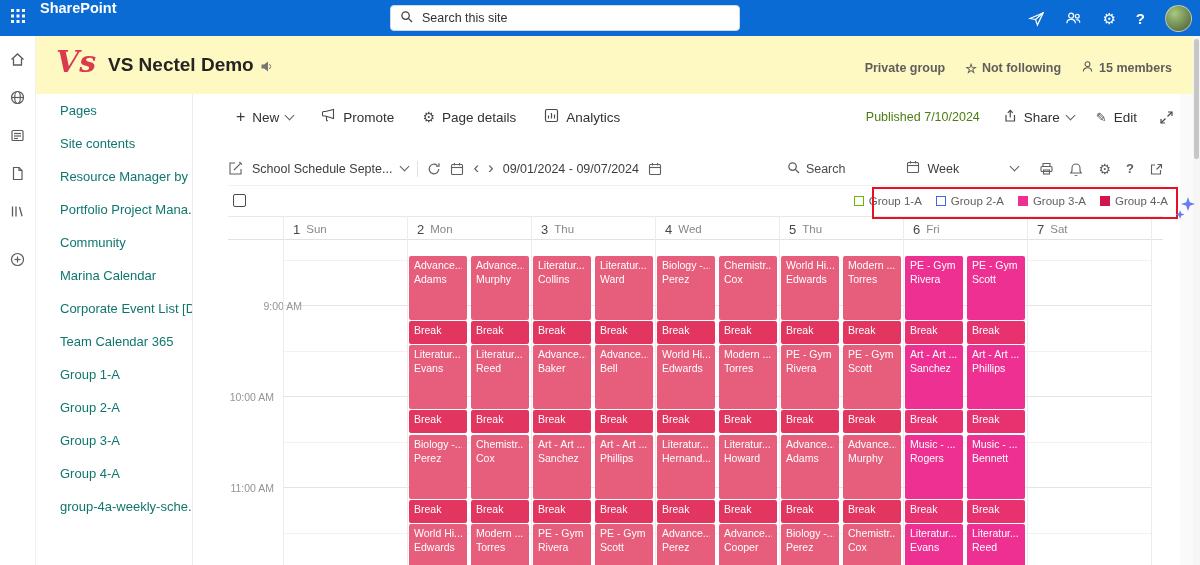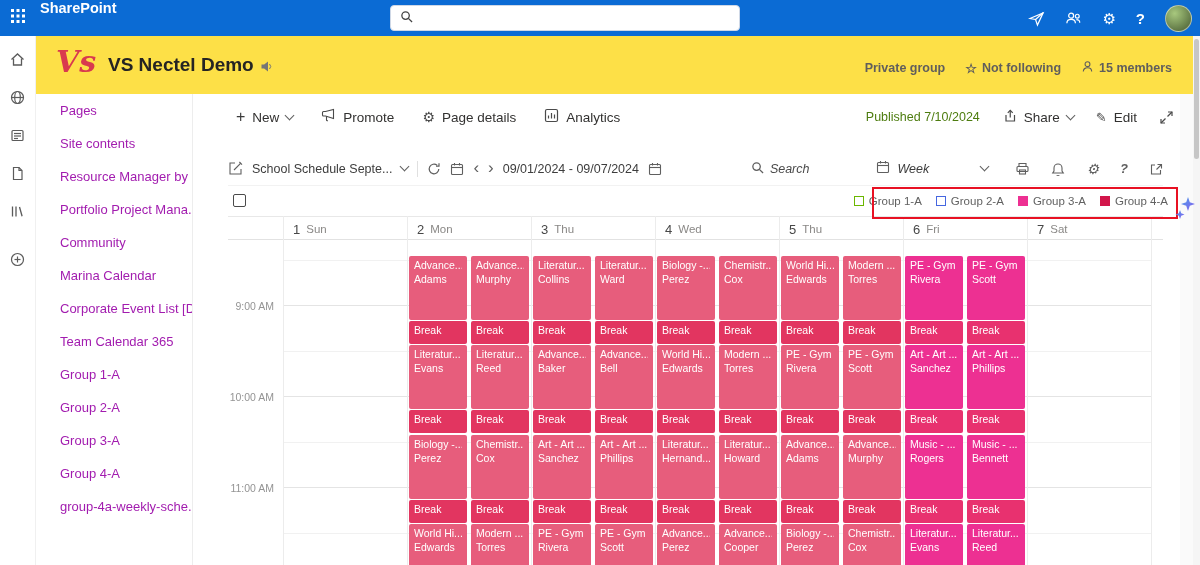--- a/index.html
+++ b/index.html
@@ -15,50 +15,50 @@
   .suite-right{position:absolute;right:8px;top:0;height:36px;display:flex;align-items:center;gap:20px;}
   .suite-glyph{color:#fff;font-size:15px;cursor:pointer;line-height:1;}
   .avatar{width:25px;height:25px;border-radius:50%;background:radial-gradient(circle at 35% 30%,#a8c87e,#5d7443 75%);border:1px solid rgba(255,255,255,.5);cursor:pointer;}
 
   
   .left-rail{position:absolute;left:0;top:36px;width:36px;bottom:0;background:#fff;border-right:1px solid #f0f0f0;display:flex;flex-direction:column;align-items:center;padding-top:14px;gap:20px;box-sizing:border-box;}
   .rail-icon{width:20px;height:18px;display:flex;align-items:center;justify-content:center;cursor:pointer;}
   .rail-icon.last{margin-top:10px;}
 
   
-  .site-header{position:absolute;left:36px;top:36px;right:0;height:58px;background:#fde047;}
+  .site-header{position:absolute;left:36px;top:36px;right:0;height:58px;background:#fef9c3;}
   .site-logo{position:absolute;left:20px;top:8px;font-family:"DejaVu Serif",serif;font-style:italic;font-weight:bold;font-size:30px;color:#d93a4e;cursor:pointer;}
   .site-title{position:absolute;left:72px;top:18px;font-size:19px;font-weight:700;color:#252423;cursor:pointer;}
   .site-type{position:absolute;left:224px;top:23px;}
   .header-meta{position:absolute;right:28px;top:24px;display:flex;align-items:center;gap:20px;font-size:12.5px;color:#605e5c;}
   .meta-item{display:flex;align-items:center;gap:5px;white-space:nowrap;font-weight:bold;}
   .star{font-size:13px;color:#605e5c;line-height:1;}
 
   
   .sidebar{position:absolute;left:36px;top:94px;width:157px;bottom:0;background:#fff;border-right:1px solid #ededed;box-sizing:border-box;overflow:hidden;}
-  .nav-item{height:33px;line-height:33px;padding-left:24px;font-size:13px;color:#a21caf;white-space:nowrap;overflow:hidden;cursor:pointer;}
+  .nav-item{height:33px;line-height:33px;padding-left:24px;font-size:13px;color:#0f766e;white-space:nowrap;overflow:hidden;cursor:pointer;}
 
   
   .command-bar{position:absolute;left:193px;top:94px;right:0;height:46px;background:#fff;display:flex;align-items:center;padding-left:43px;box-sizing:border-box;}
   .cmd-left{display:flex;align-items:center;gap:28px;}
   .cmd-btn{display:inline-flex;align-items:center;gap:7px;font-size:13.5px;color:#323130;cursor:pointer;white-space:nowrap;}
   .plus{font-size:16px;line-height:1;color:#3a3a3a;}
   .chev{width:6px;height:6px;border-right:1.3px solid #5f5f5f;border-bottom:1.3px solid #5f5f5f;transform:rotate(45deg);display:inline-block;margin-top:-4px;}
   .glyph{line-height:1;}
   .cmd-right{margin-left:auto;display:flex;align-items:center;gap:22px;padding-right:26px;}
   .published{font-size:12.5px;color:#4d7c0f;white-space:nowrap;}
 
   
   .cal-toolbar{position:absolute;left:228px;top:152px;width:935px;height:34px;display:flex;align-items:center;gap:9px;border-bottom:1px solid #f2f2f2;box-sizing:border-box;}
   .cal-title{font-size:12.5px;color:#3d3d3d;white-space:nowrap;cursor:pointer;}
   .tb-divider{width:1px;height:16px;background:#e0e0e0;}
   .tb-icon{display:inline-flex;align-items:center;justify-content:center;cursor:pointer;}
   .angle{font-size:17px;color:#5f5f5f;cursor:pointer;line-height:1;margin-top:-2px;}
   .date-range{font-size:12.5px;color:#3d3d3d;white-space:nowrap;cursor:pointer;}
-  .tb-right{margin-left:auto;display:flex;align-items:center;gap:21px;font-style:italic;}
+  .tb-right{margin-left:auto;display:flex;align-items:center;gap:15px;}
   .search-cluster{display:flex;align-items:center;gap:6px;font-size:12.5px;color:#4a4a4a;cursor:pointer;margin-right:46px;}
   .week-select{display:flex;align-items:center;width:112px;cursor:pointer;margin-right:6px;}
   .week-select .wlabel{font-size:12.5px;color:#3d3d3d;margin-left:7px;}
   .week-select .spring{flex:1;}
   .tb-glyph{font-size:14px;color:#5f5f5f;cursor:pointer;line-height:1;}
 
   
   .legend-row{position:absolute;left:228px;top:186px;width:940px;height:30px;}
   .sel-square{position:absolute;left:5px;top:8px;width:11px;height:11px;border:1.6px solid #4a4a4a;border-radius:2px;cursor:pointer;}
   .legend{position:absolute;right:0;top:0;height:30px;display:flex;align-items:center;gap:14px;}
@@ -104,20 +104,21 @@
             <rect x="6.5" y="12" width="3" height="3"></rect>
             <rect x="12" y="12" width="3" height="3"></rect>
           </svg></span>
     </div>
     <div class="brand">SharePoint</div>
     <div class="suite-search">
       <span><svg width="13" height="13" viewBox="0 0 14 14" fill="none" stroke="#444" stroke-width="1.4">
             <circle cx="6" cy="6" r="4"></circle>
             <line x1="9" y1="9" x2="13" y2="13"></line>
           </svg></span>
+      <input placeholder="Search this site" style="">
     </div>
     <div class="suite-right">
       <span class="tb-icon">
           <svg width="17" height="17" viewBox="0 0 18 18" fill="none" stroke="#fff" stroke-width="1.3">
             <path d="M2 9 L16 3 L10 16 L8 10 Z"></path>
             <line x1="8" y1="10" x2="16" y2="3"></line>
           </svg>
         </span>
       <span class="tb-icon">
           <svg width="17" height="17" viewBox="0 0 18 18" fill="none" stroke="#fff" stroke-width="1.3">
@@ -407,21 +408,21 @@
       <div class="vline" style="left: 675px;"></div>
       <div class="vline" style="left: 799px;"></div>
       <div class="vline" style="left: 923px;"></div>
       <div class="hline" style="top: 43.5px;"></div>
       <div class="hline hour" style="top: 89px;"></div>
       <div class="hline" style="top: 134.5px;"></div>
       <div class="hline hour" style="top: 180px;"></div>
       <div class="hline" style="top: 225.5px;"></div>
       <div class="hline hour" style="top: 271px;"></div>
       <div class="hline" style="top: 316.5px;"></div>
-      <div class="time-label" style="top: 84px;">9:00 AM</div>
+      <div class="time-label" style="top: 84px; margin-left: 28px;">9:00 AM</div>
       <div class="time-label" style="top: 175px;">10:00 AM</div>
       <div class="time-label" style="top: 266px;">11:00 AM</div>
       <div class="event" style="left: 181px; top: 40px; height: 64px; background: rgb(231, 93, 124);">
         <div class="t">Advance...</div>
         <div class="p">Adams</div>
       </div>
       <div class="event" style="left: 243px; top: 40px; height: 64px; background: rgb(231, 93, 124);">
         <div class="t">Advance...</div>
         <div class="p">Murphy</div>
       </div>

